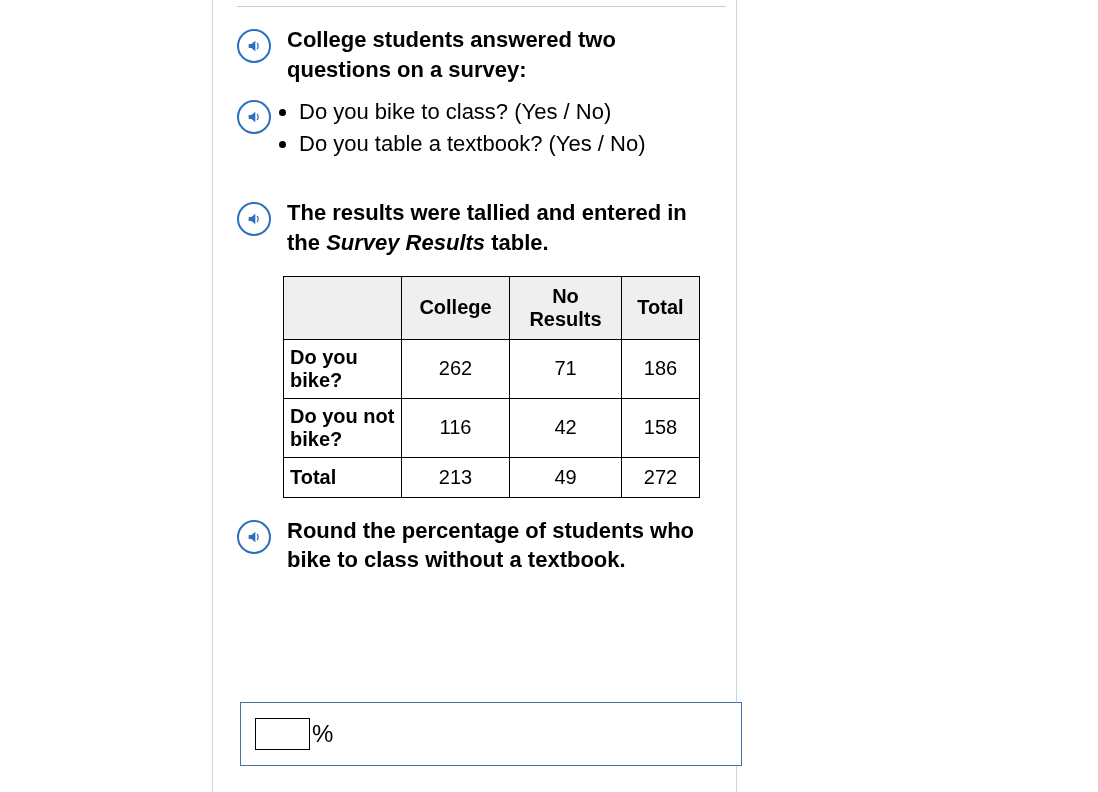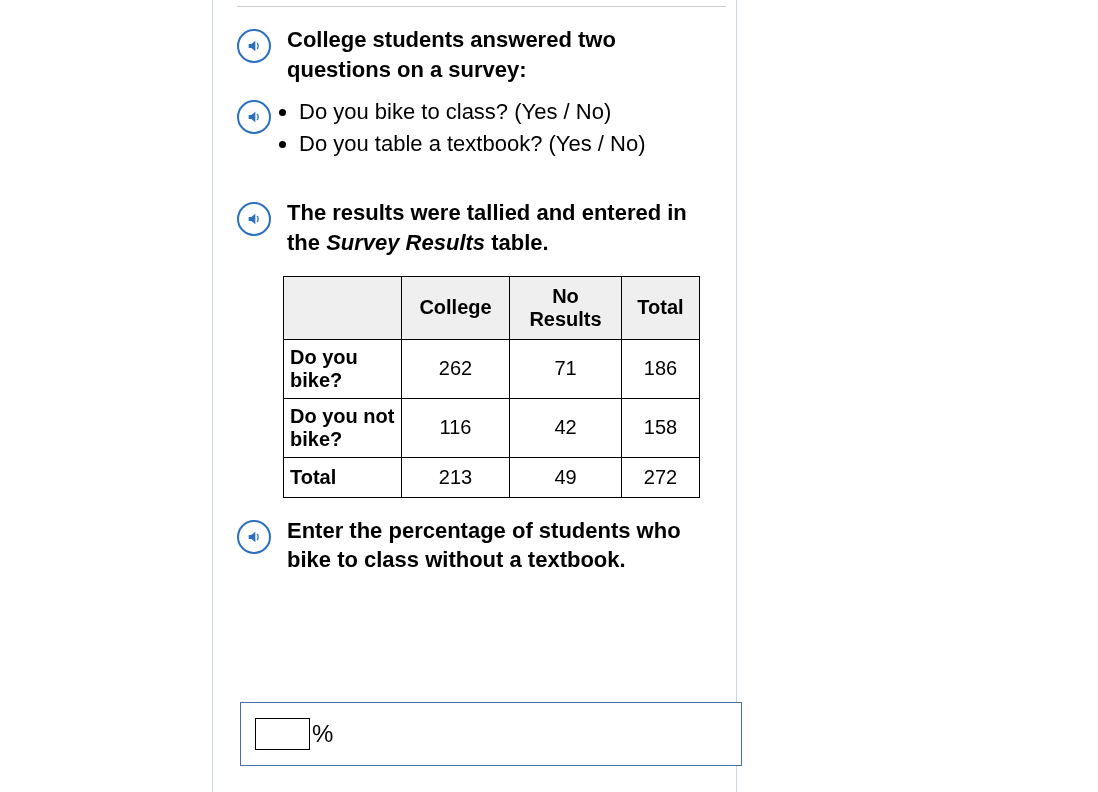--- a/index.html
+++ b/index.html
@@ -186,21 +186,21 @@
         </table>
     </div>
 
     <div class="para-block">
       <div class="audio-icon">
         <svg viewBox="0 0 24 24" fill="none">
             <path d="M4 9v6h4l6 5V4L8 9H4z" fill="#2b6fbf"></path>
             <path d="M17 8c1.5 1.2 1.5 6.8 0 8" stroke="#2b6fbf" stroke-width="2" stroke-linecap="round"></path>
           </svg>
       </div>
-      <div class="para-text">Enter the percentage of students who bike to class without a textbook.</div>
+      <div class="para-text">Round the percentage of students who bike to class without a textbook.</div>
     </div>
 
   </div>
 
   <div class="answer-area">
     <input class="answer-input" type="text" value="" style="">
     <span class="pct">%</span>
   </div>
 </div>
 

